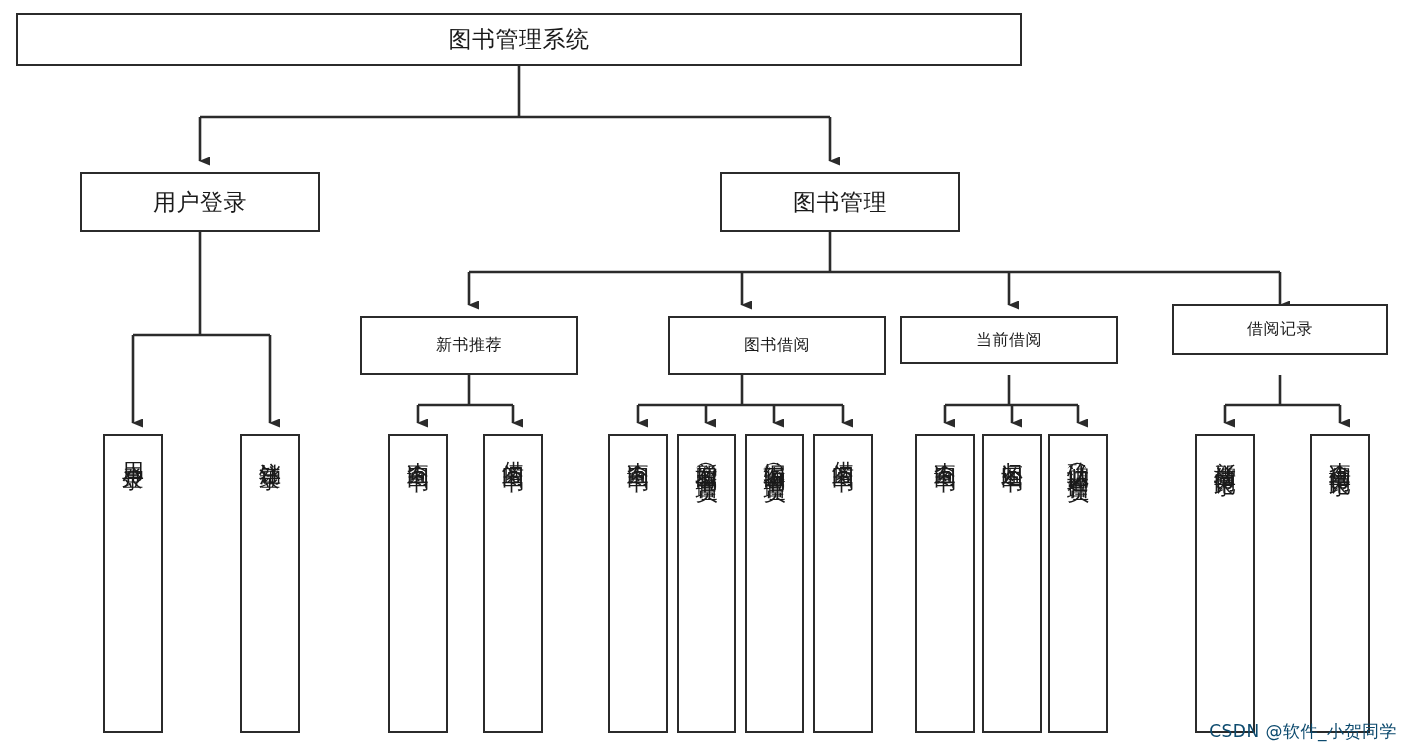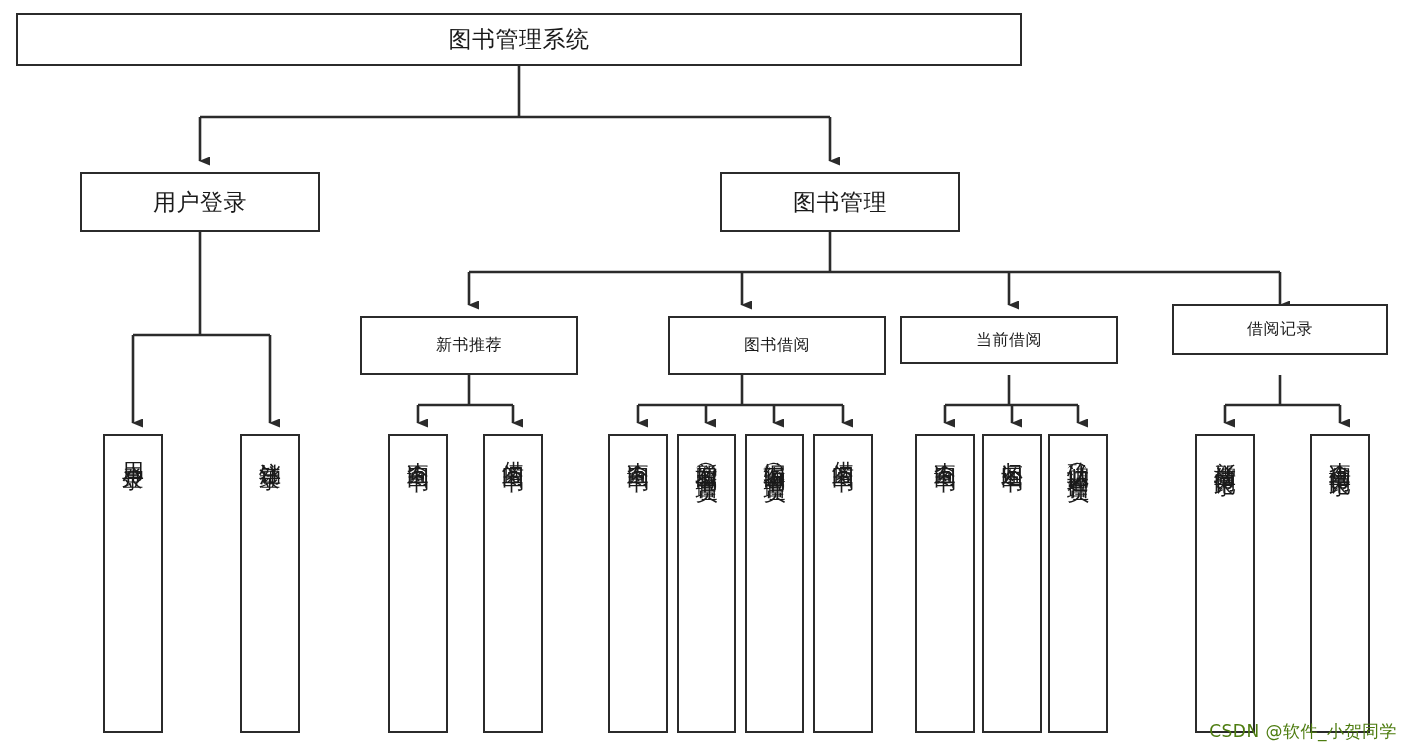--- a/index.html
+++ b/index.html
@@ -56,21 +56,21 @@
     text-orientation: upright;
     letter-spacing: 3px;
     line-height: 1.0;
     white-space: nowrap;
   }
   #watermark {
     position: absolute;
     right: 8px;
     bottom: 4px;
     font-size: 17px;
-    color: #4d7c0f;
+    color: #0c4a6e;
     font-family: "DejaVu Sans", "Liberation Sans", sans-serif;
     letter-spacing: 0.5px;
     z-index: 5;
     white-space: nowrap;
     margin-top: 20px;
   }
 </style>
 </head>
 <body>
 

